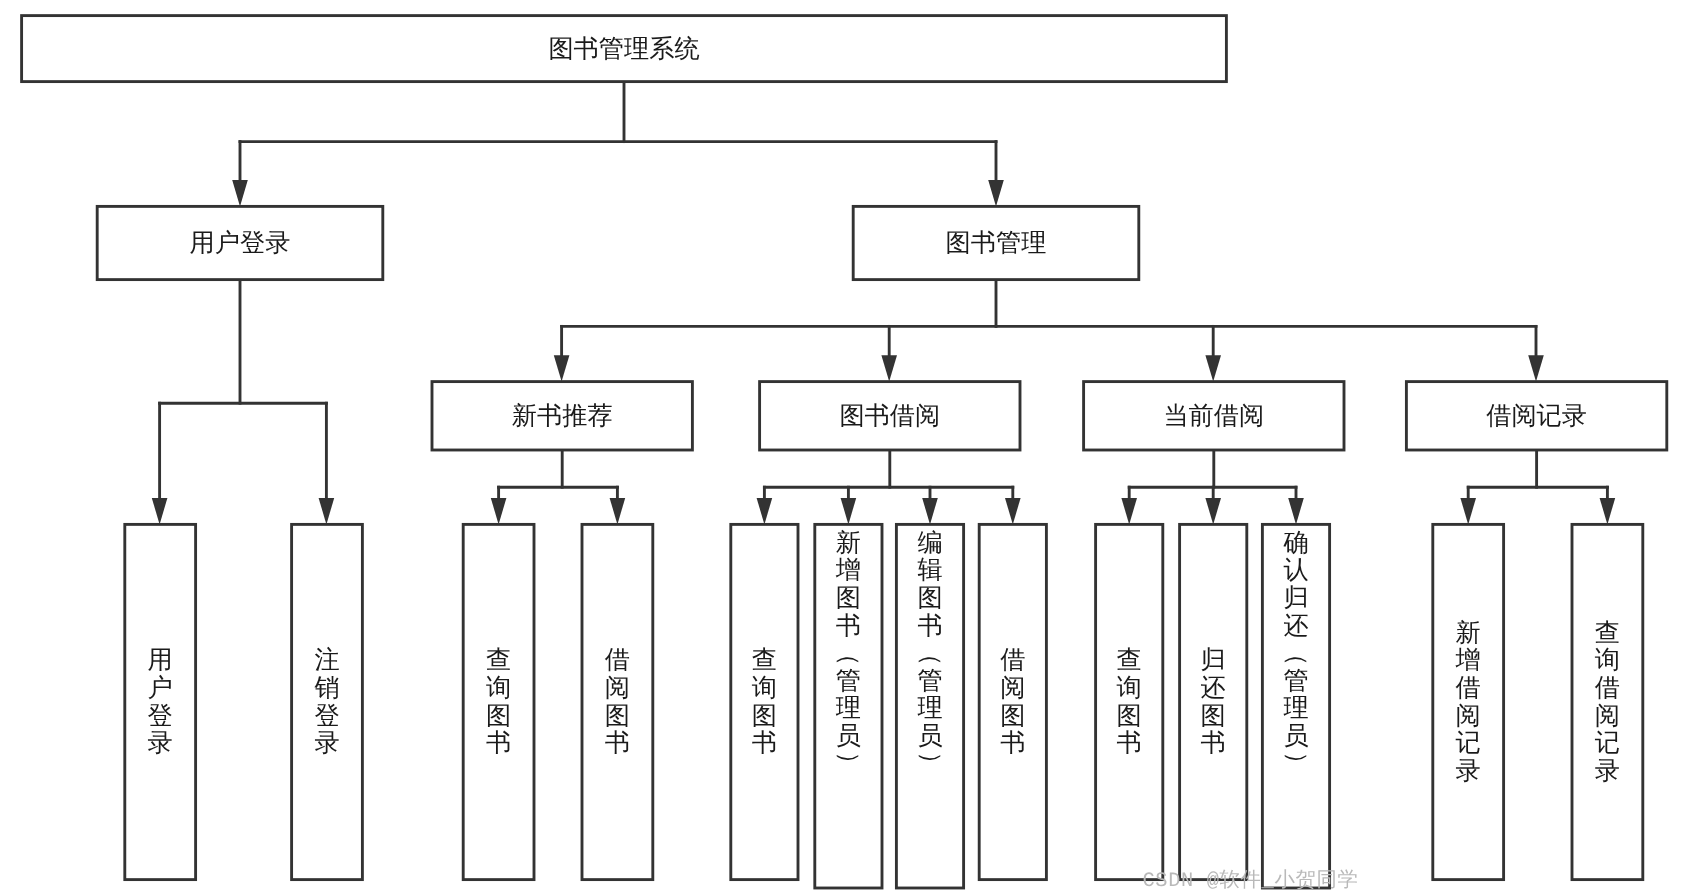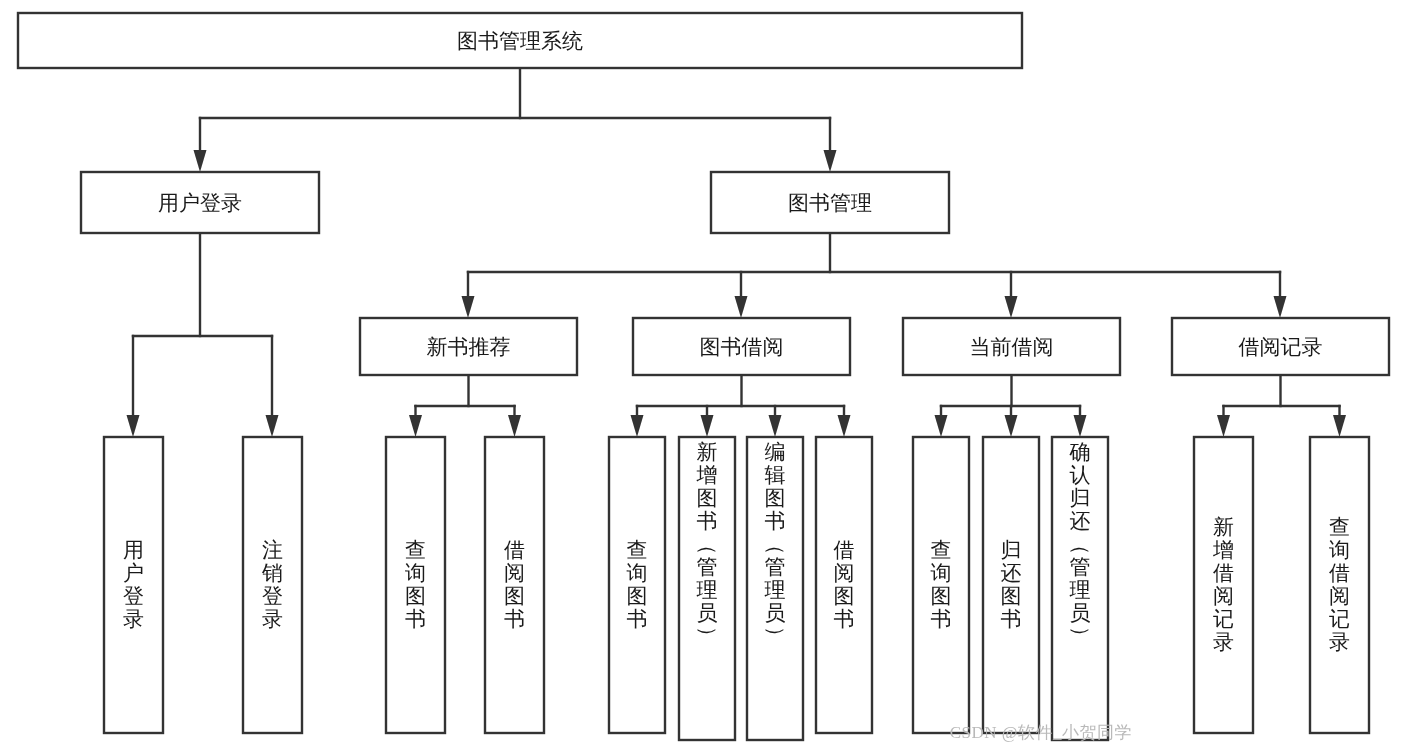--- a/index.html
+++ b/index.html
@@ -71,21 +71,21 @@
     display: block;
     height: 23px;
   }
   .vchar.rot {
     transform: rotate(90deg);
   }
   #watermark {
     position: absolute;
     right: 8px;
     bottom: 3px;
-    font-family: Liberation Serif, serif;
+    font-family: Liberation Mono, monospace;
     font-size: 17px;
     color: #b9b9b9;
     letter-spacing: 0.5px;
     white-space: nowrap;
     user-select: none;
   }
 </style>
 </head>
 <body>
 

